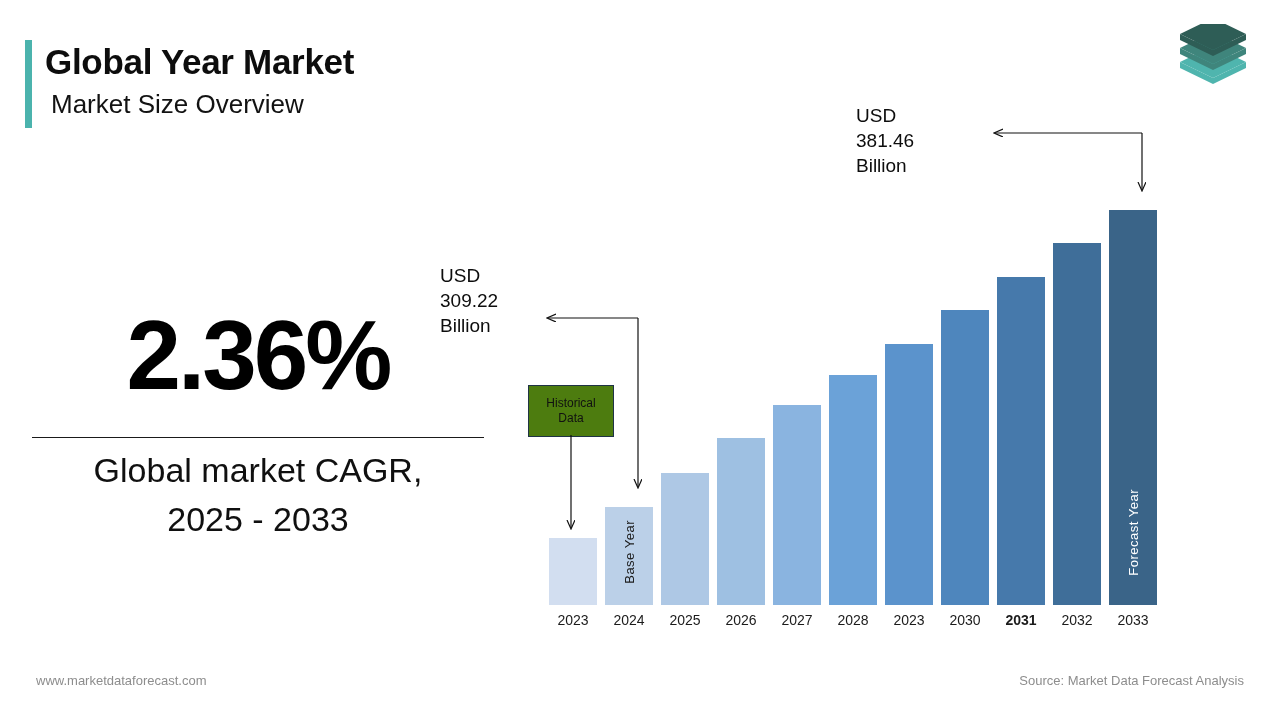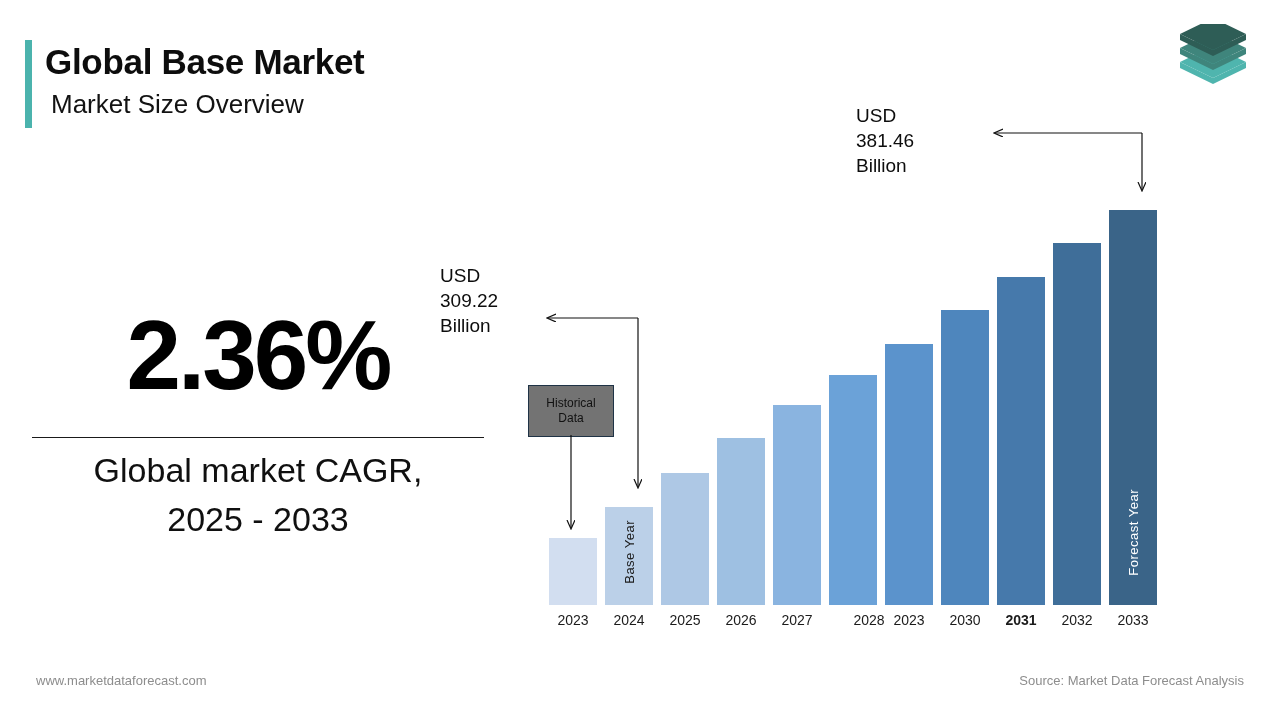--- a/index.html
+++ b/index.html
@@ -61,41 +61,41 @@
   }
 
   
   .anno{position:absolute;text-align:left;font-size:19px;line-height:1.32;color:#0d0d0d;}
   .anno span{display:block;white-space:nowrap;}
   .anno-309{left:440px;top:263px;width:130px;}
   .anno-381{left:856px;top:103px;width:130px;}
 
   .histbox{
     position:absolute;left:528px;top:385px;width:84px;height:50px;
-    border:1px solid #1f3346;background:#737373;
+    border:1px solid #1f3346;background:#4d7c0f;
     display:flex;align-items:center;justify-content:center;
     font-size:12px;line-height:1.25;text-align:center;color:#111;
   }
   .histbox span{display:block;}
 
   svg.overlay{position:absolute;left:0;top:0;width:1280px;height:720px;pointer-events:none;}
 
   
   .foot{position:absolute;bottom:0;font-size:13px;color:#8d8d8d;}
   .foot-left{left:36px;bottom:32px;}
   .foot-right{right:36px;bottom:32px;}
 </style>
 </head>
 <body>
 
 <div class="page">
 
   <div class="title-accent"></div>
   <div class="title-block">
-    <h1 class="title-main">Global Base Market</h1>
+    <h1 class="title-main">Global Year Market</h1>
     <div class="title-sub">Market Size Overview</div>
   </div>
 
   <div class="logo">
     <svg viewBox="0 0 86 82" width="86" height="82" aria-hidden="true">
       <polygon points="43,54 10,38 43,22 76,38" fill="#4fb5ae"></polygon>
       <polygon points="43,40 10,24 43,8 76,24" fill="#3f857c"></polygon>
       <polygon points="43,26 10,10 43,-6 76,10" fill="#2e5d56"></polygon>
       <polygon points="10,38 10,44 43,60 76,44 76,38 43,54" fill="#4fb5ae"></polygon>
       <polygon points="10,24 10,30 43,46 76,30 76,24 43,40" fill="#3f857c"></polygon>
@@ -164,21 +164,21 @@
       <div class="rot-wrap" style="bottom:8px;height:130px;">
         <span class="rot-text" style="color:#ffffff;">Forecast Year</span>
       </div>
     </div>
 
     <div class="year-label" style="left:0px;">2023</div>
     <div class="year-label" style="left:56px;">2024</div>
     <div class="year-label" style="left:112px;">2025</div>
     <div class="year-label" style="left:168px;">2026</div>
     <div class="year-label" style="left:224px;">2027</div>
-    <div class="year-label" style="left:296px;">2028</div>
+    <div class="year-label" style="left:280px;">2028</div>
     <div class="year-label" style="left:336px;">2023</div>
     <div class="year-label" style="left:392px;">2030</div>
     <div class="year-label" style="left:448px;font-weight:bold;">2031</div>
     <div class="year-label" style="left:504px;">2032</div>
     <div class="year-label" style="left:560px;">2033</div>
   </div>
 
   <div class="foot foot-left">www.marketdataforecast.com</div>
   <div class="foot foot-right">Source: Market Data Forecast Analysis</div>
 

